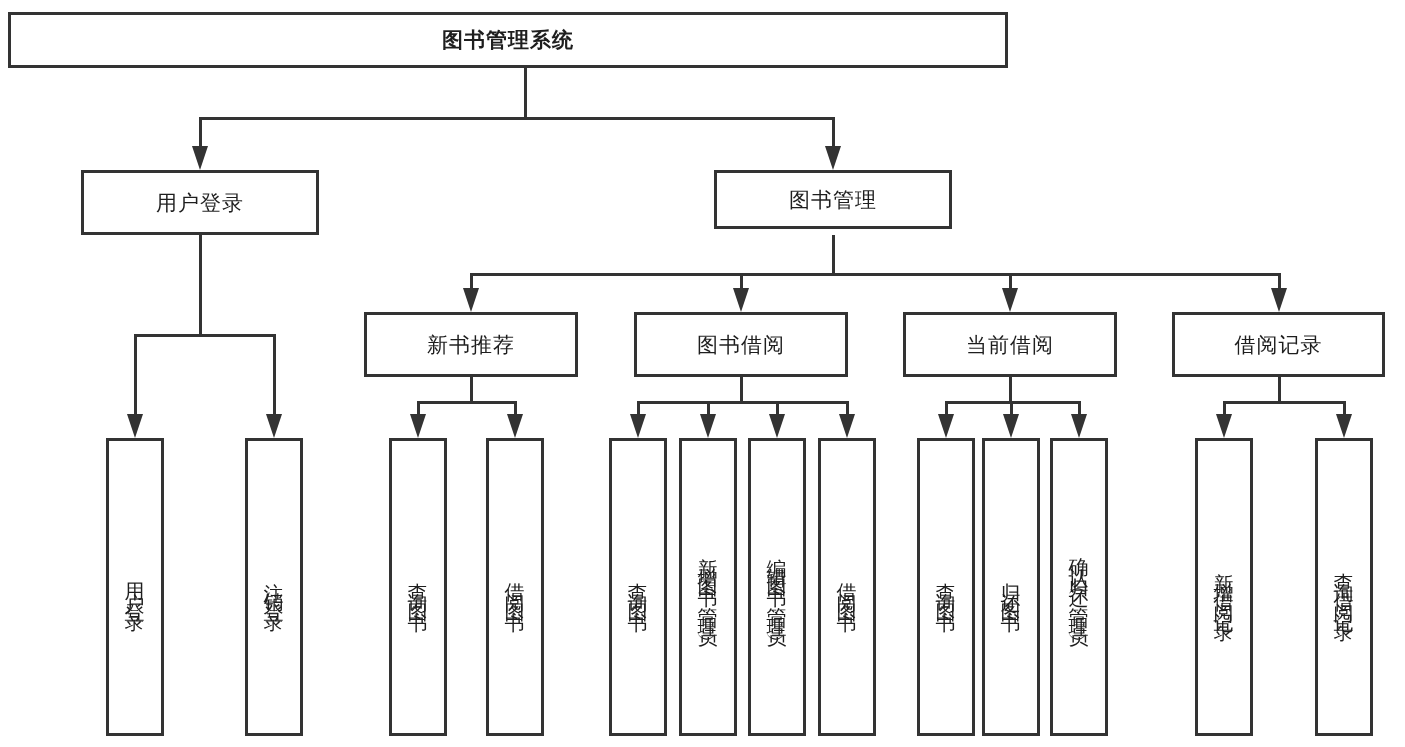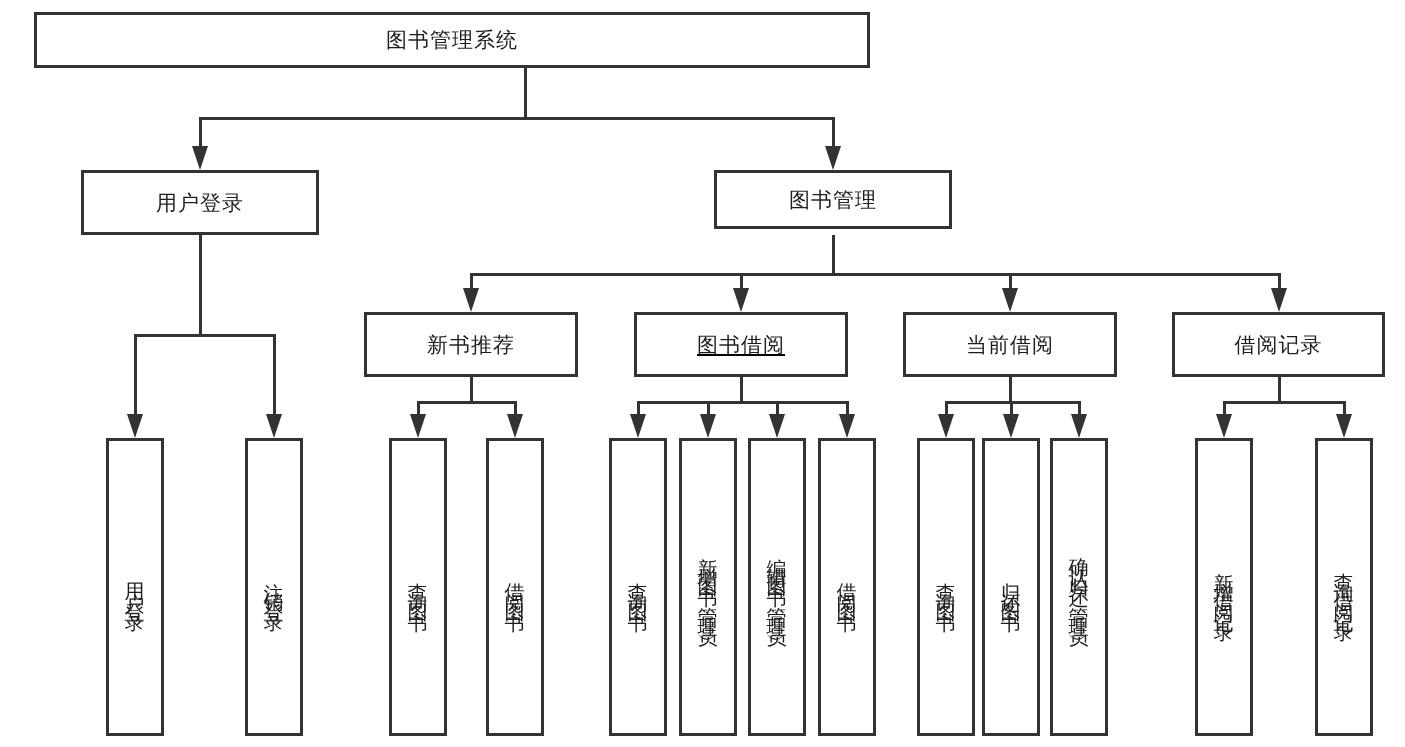--- a/index.html
+++ b/index.html
@@ -124,35 +124,35 @@
 
   <div>
     <div class="vline" style="left:1277.5px; top:377px; height:27px;"></div>
     <div class="hline" style="left:1222.5px; top:401px; width:123px;"></div>
     <div class="vline" style="left:1222.5px; top:401px; height:19px;"></div>
     <div class="arrow" style="left:1216px; top:414px;"></div>
     <div class="vline" style="left:1342.5px; top:401px; height:19px;"></div>
     <div class="arrow" style="left:1336px; top:414px;"></div>
   </div>
 
-  <div class="box" style="left:34px; top:12px; width:836px; height:56px;">
+  <div class="box" style="left:8px; top:12px; width:1000px; height:56px;font-weight:bold;">
     <span class="lbl">图书管理系统</span>
   </div>
 
   <div class="box" style="left:81px; top:170px; width:238px; height:65px;">
     <span class="lbl">用户登录</span>
   </div>
   <div class="box" style="left:714px; top:170px; width:238px; height:59px;">
     <span class="lbl">图书管理</span>
   </div>
 
   <div class="box" style="left:364px; top:312px; width:214px; height:65px;">
     <span class="lbl">新书推荐</span>
   </div>
-  <div class="box" style="left:634px; top:312px; width:214px; height:65px;text-decoration:underline;">
+  <div class="box" style="left:634px; top:312px; width:214px; height:65px;">
     <span class="lbl">图书借阅</span>
   </div>
   <div class="box" style="left:1172px; top:312px; width:213px; height:65px;">
     <span class="lbl">借阅记录</span>
   </div>
   <div class="box" style="left:903px; top:312px; width:214px; height:65px;">
     <span class="lbl">当前借阅</span>
   </div>
 
   <div class="box leaf" style="left:106px; top:438px; width:58px; height:298px;">

